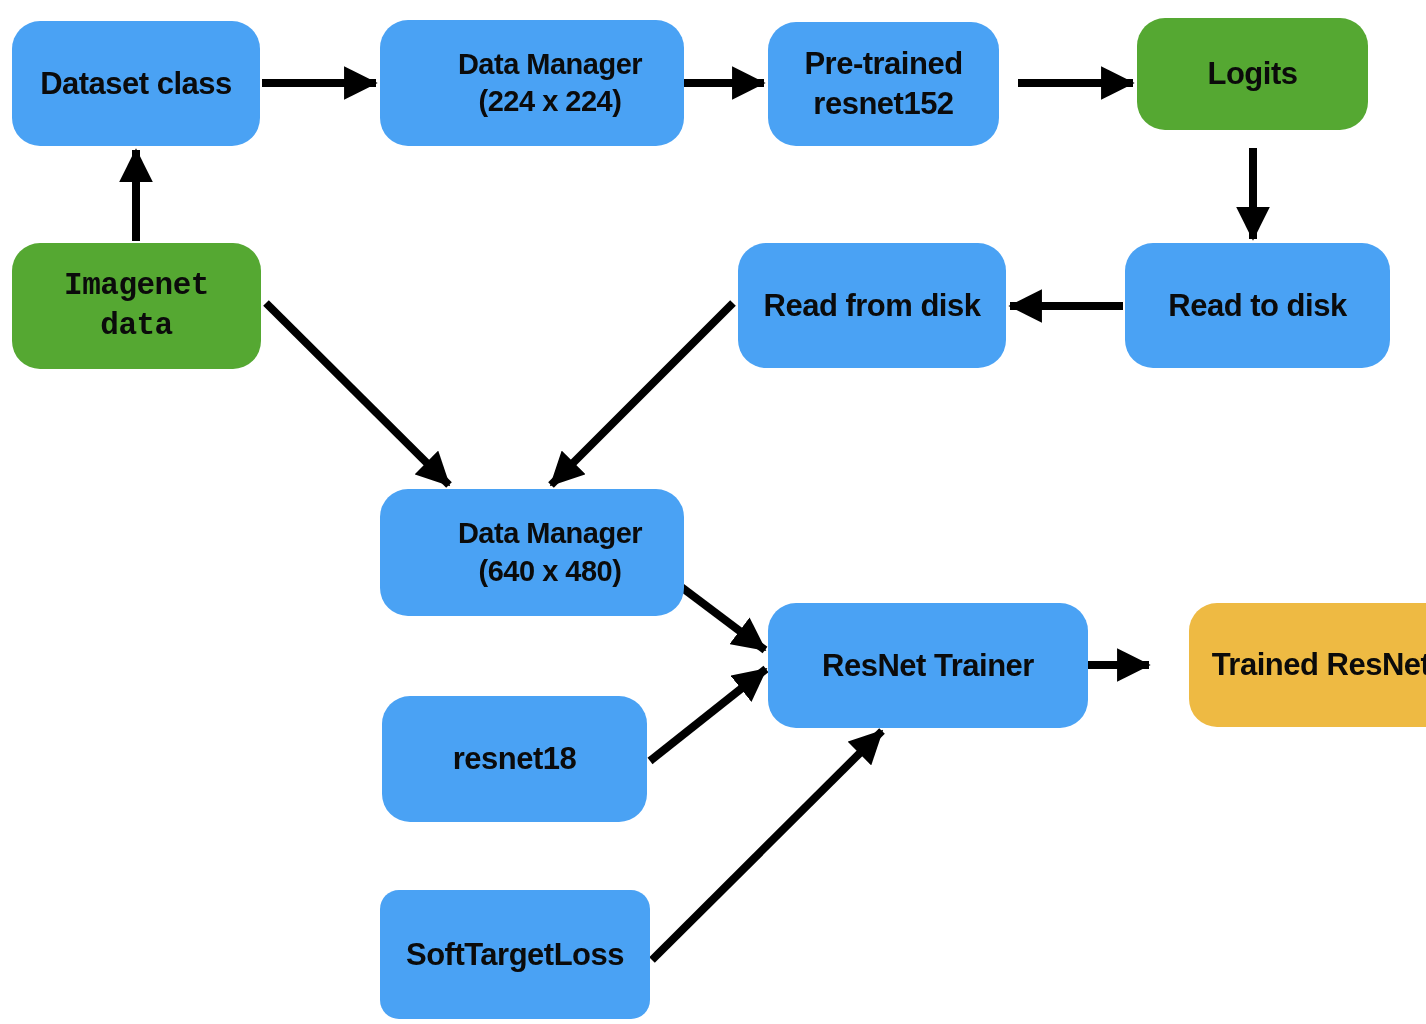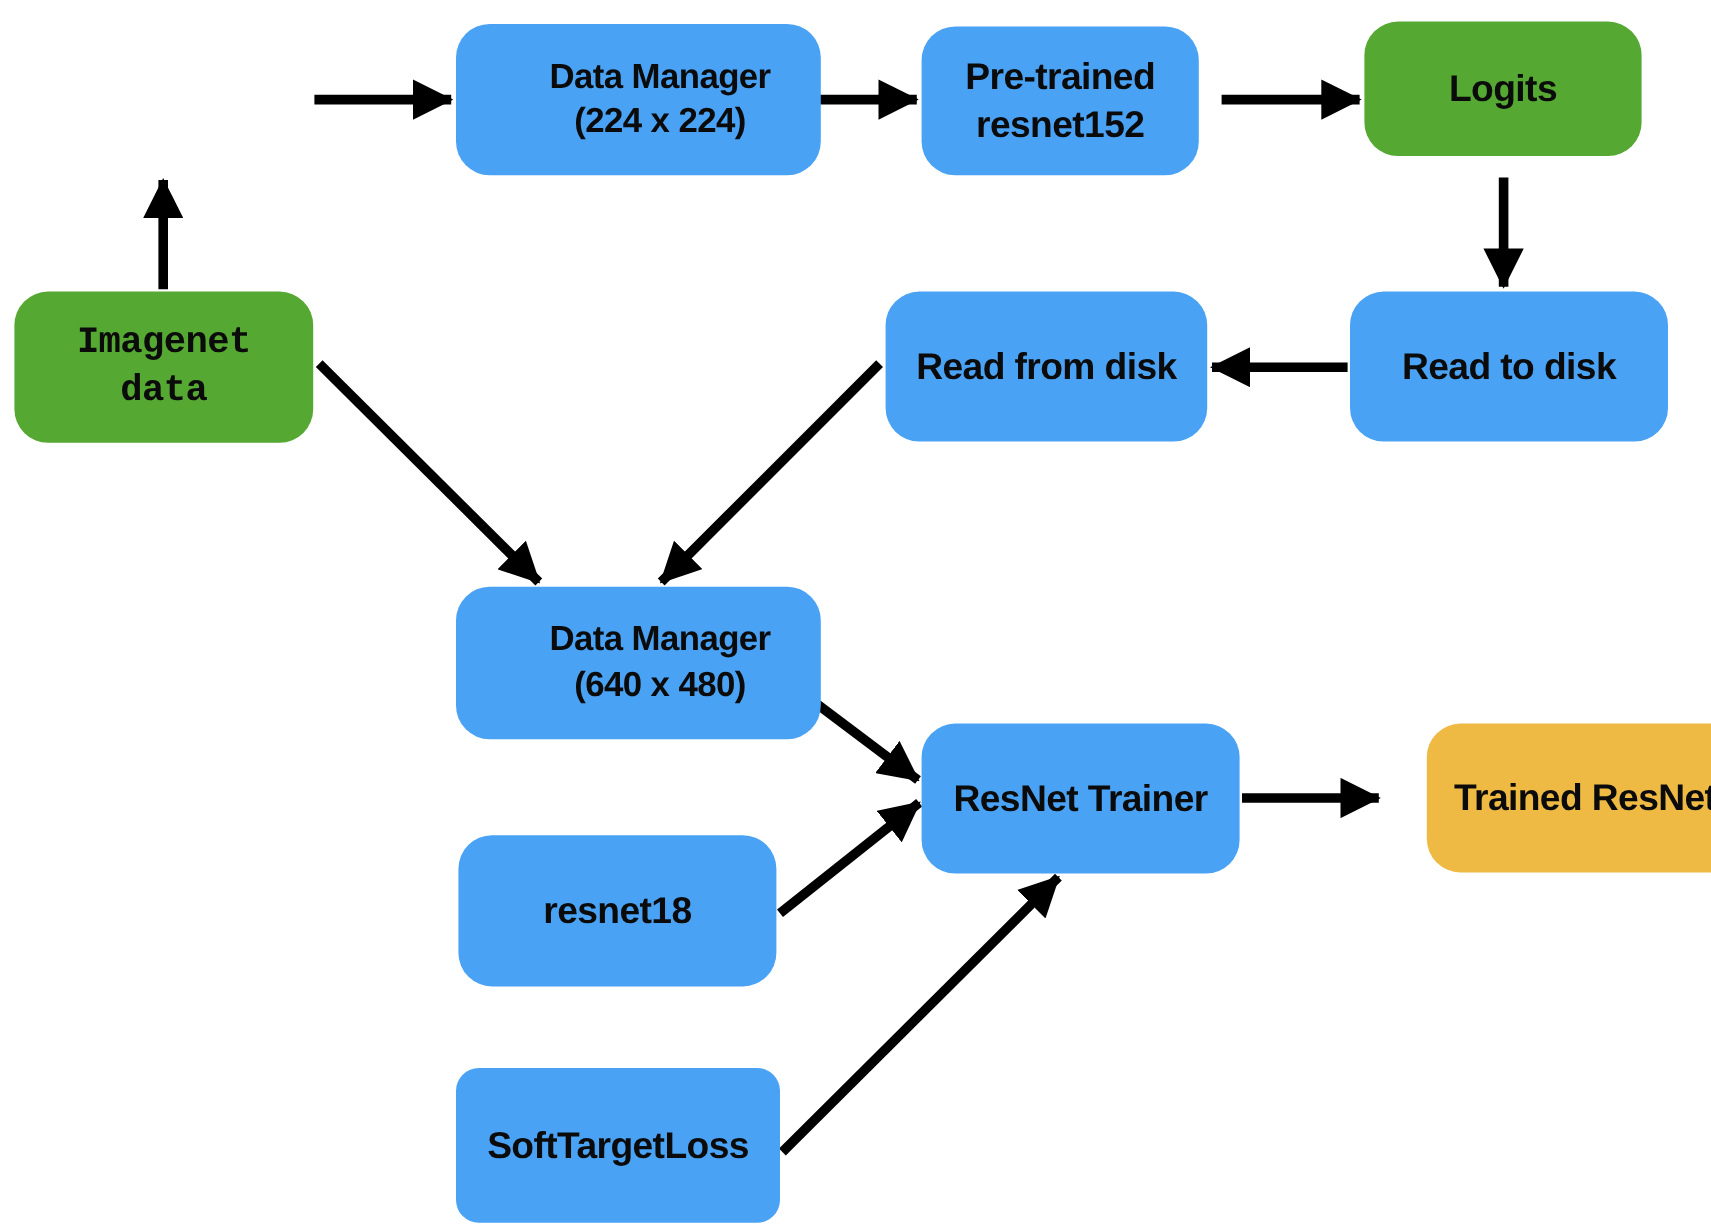--- a/index.html
+++ b/index.html
@@ -49,21 +49,21 @@
   .n-dataset-class        { left: 12px;   top: 21px;  width: 248px; height: 125px; }
   .n-data-manager-224     { left: 380px;  top: 20px;  width: 268px; height: 126px; }
   .n-pretrained-resnet152 { left: 768px;  top: 22px;  width: 231px; height: 124px; }
   .n-logits               { left: 1137px; top: 18px;  width: 231px; height: 112px; }
   .n-imagenet-data        { left: 12px;   top: 243px; width: 249px; height: 126px; font-family: Liberation Mono, monospace; }
   .n-read-from-disk       { left: 738px;  top: 243px; width: 268px; height: 125px; }
   .n-save-to-disk         { left: 1125px; top: 243px; width: 265px; height: 125px; }
   .n-data-manager-640     { left: 380px;  top: 489px; width: 268px; height: 127px; }
   .n-resnet18             { left: 382px;  top: 696px; width: 265px; height: 126px; text-align: right; }
   .n-softtargetloss       { left: 380px;  top: 890px; width: 270px; height: 129px; border-radius: 19px; }
-  .n-resnet-trainer       { left: 768px;  top: 603px; width: 265px; height: 125px; text-align: center; }
+  .n-resnet-trainer       { left: 768px;  top: 603px; width: 320px; height: 125px; text-align: center; }
   .n-trained-resnet       { left: 1153px; top: 603px; width: 264px; height: 124px; }
 </style>
 </head>
 <body>
 
 <div class="canvas">
 
   <svg class="edges" viewBox="0 0 1426 1024" xmlns="http://www.w3.org/2000/svg">
     <defs>
       <marker id="ah" viewBox="0 0 10 10" refX="9.5" refY="5" markerWidth="4.2" markerHeight="4.2" orient="auto-start-reverse">
@@ -77,20 +77,21 @@
     <line x1="1123" y1="306" x2="1010" y2="306" marker-end="url(#ah)"></line>
     <line x1="136" y1="241" x2="136" y2="150" marker-end="url(#ah)"></line>
     <line x1="266" y1="303" x2="449" y2="485" marker-end="url(#ah)"></line>
     <line x1="733" y1="303" x2="551" y2="485" marker-end="url(#ah)"></line>
     <line x1="648" y1="562" x2="765" y2="650" marker-end="url(#ah)"></line>
     <line x1="650" y1="761" x2="766" y2="669" marker-end="url(#ah)"></line>
     <line x1="652" y1="960" x2="882" y2="731" marker-end="url(#ah)"></line>
     <line x1="1035" y1="665" x2="1149" y2="665" marker-end="url(#ah)"></line>
   </svg>
 
+  <div class="node blue n-dataset-class">Dataset class</div>
   <div class="node blue small n-data-manager-224">Data Manager
 (224 x 224)</div>
   <div class="node blue n-pretrained-resnet152">Pre-trained
 resnet152</div>
   <div class="node green n-logits">Logits</div>
   <div class="node green n-imagenet-data">Imagenet
 data</div>
   <div class="node blue n-read-from-disk">Read from disk</div>
   <div class="node blue n-save-to-disk">Read to disk</div>
   <div class="node blue small n-data-manager-640">Data Manager

